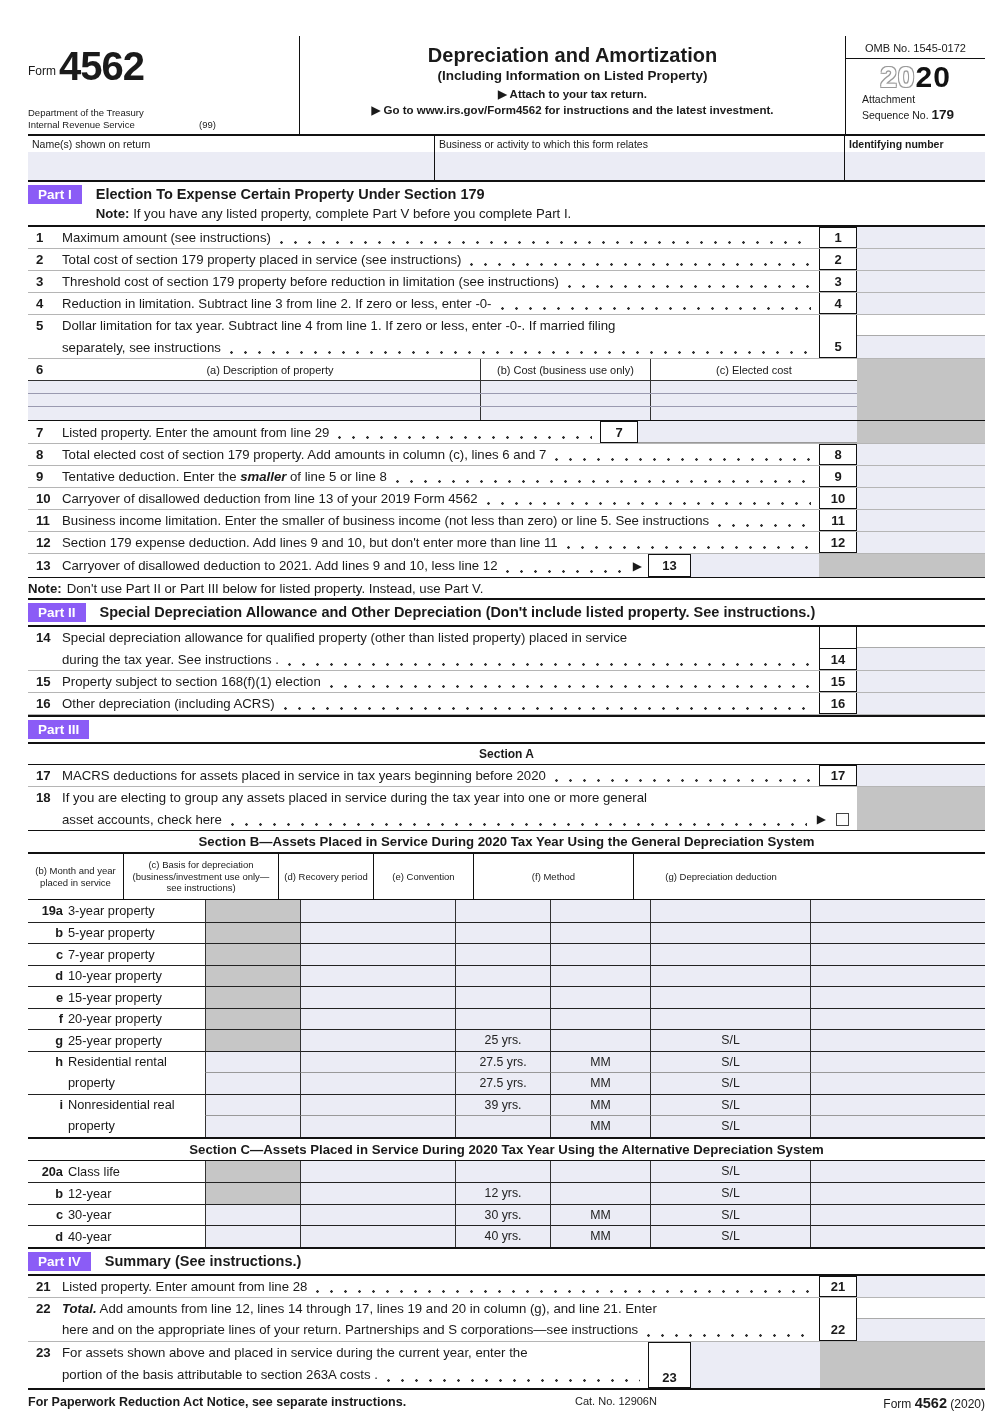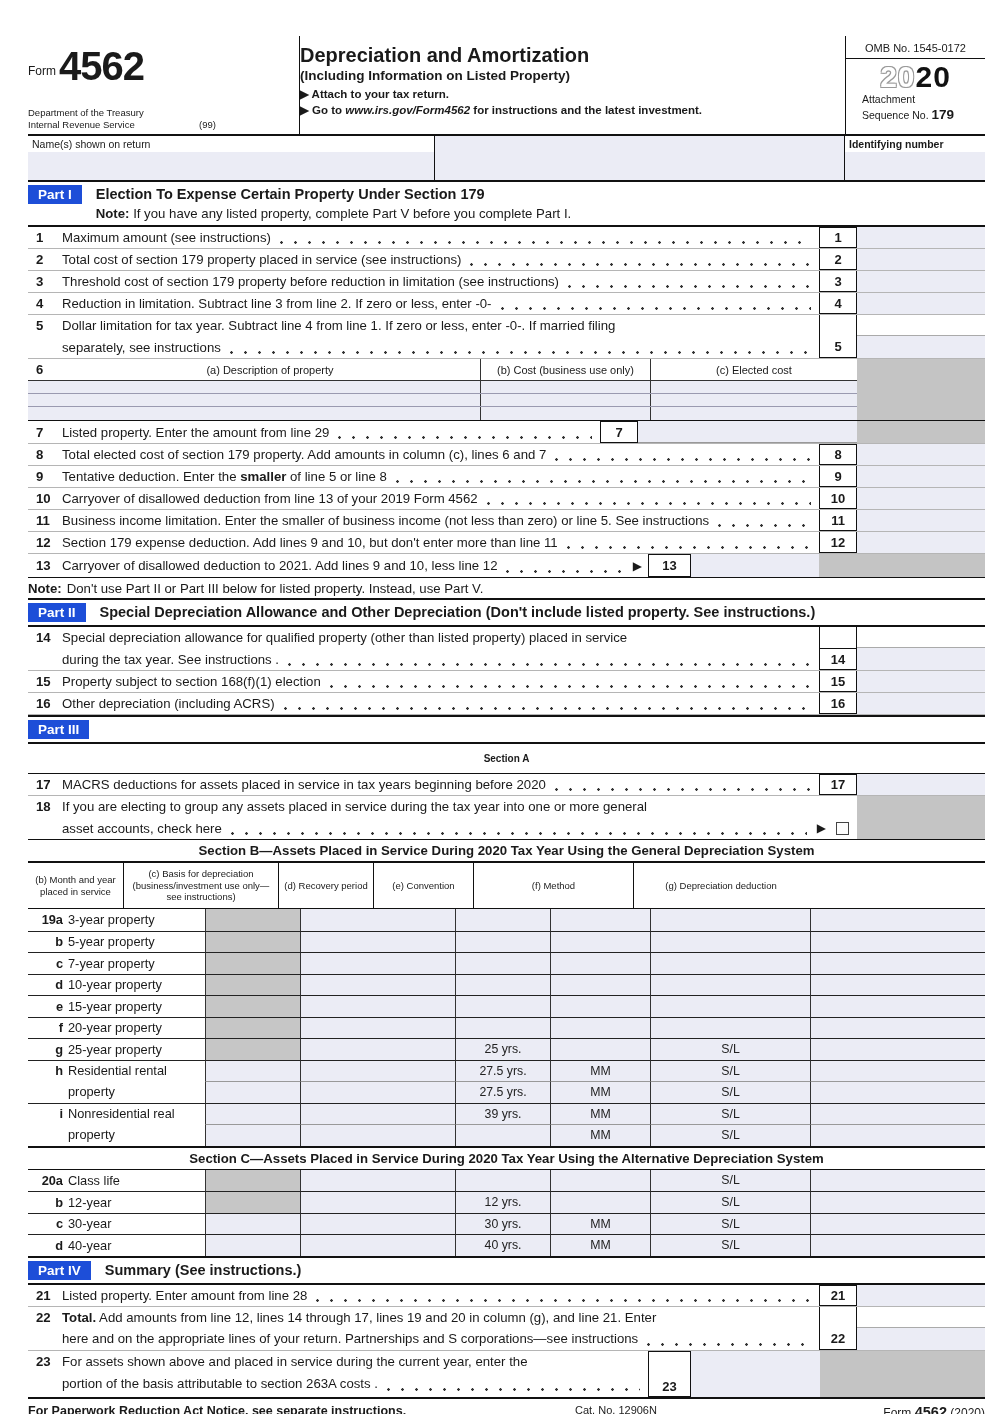--- a/index.html
+++ b/index.html
@@ -9,57 +9,57 @@
   .sheet { width:957px; }
 
   
   .hdr { display:flex; height:100px; border-bottom:2.5px solid #111; }
   .h-left { width:272px; border-right:1.5px solid #111; position:relative; padding-top:12px; }
   .h-form-line { display:flex; align-items:flex-end; }
   .h-form-word { font-size:12px; margin-right:3px; padding-bottom:6px; }
   .h-form-num { font-size:40px; font-weight:bold; letter-spacing:-1px; line-height:0.9; }
   .h-dept { position:absolute; bottom:3px; left:0; font-size:9.5px; line-height:1.25; width:200px; }
   .h-dept2 { display:flex; justify-content:space-between; width:188px; }
-  .h-center { width:545px; text-align:left; padding-top:8px; }
+  .h-center { width:545px; text-align:center; padding-top:8px; }
   .h-title { font-size:20px; font-weight:bold; }
   .h-sub { font-size:13.5px; font-weight:bold; margin-top:1px; }
   .h-attach { font-size:11.5px; font-weight:bold; margin-top:4px; }
   .h-goto { font-size:11.5px; font-weight:bold; margin-top:2px; }
-  .h-goto .it { font-style:italic; }
+  .h-goto .it { }
   .h-right { flex:1; border-left:1.5px solid #111; display:flex; flex-direction:column; }
   .h-omb { font-size:11px; padding:6px 4px 4px; text-align:center; border-bottom:1.2px solid #111; }
   .h-year { text-align:center; font-size:30px; font-weight:bold; line-height:1.05; padding-top:2px; letter-spacing:1px; }
   .yr-o { color:#fff; text-shadow:-1px -1px 0 #9a9a9a, 1px -1px 0 #9a9a9a, -1px 1px 0 #9a9a9a, 1px 1px 0 #9a9a9a; }
   .yr-s { color:#111; }
   .h-seq { font-size:10.5px; line-height:1.3; padding-left:16px; }
   .seqnum { font-size:13.5px; font-weight:bold; }
 
   
   .idrow { display:flex; height:46px; border-bottom:2.5px solid #111; }
   .idcell { border-right:1.5px solid #111; display:flex; flex-direction:column; }
   .idcell:last-child { border-right:none; }
   .idc-name { width:407px; } .idc-biz { width:410px; } .idc-id { flex:1; }
   .idlabel { font-size:10.5px; padding:2px 4px; }
   .idlabel.b { font-weight:bold; }
   .idfield { flex:1; background:#ebecf5; }
 
   
   .pbar { display:flex; align-items:flex-start; padding:3px 0; border-bottom:2.5px solid #111; }
   .pbar.bt25 { border-top:2.5px solid #111; }
-  .badge { background:#1d4ed8; color:#fff; font-weight:bold; font-size:13.5px; padding:2px 10px; margin-right:14px; flex:none; }
+  .badge { background:#8b5cf6; color:#fff; font-weight:bold; font-size:13.5px; padding:2px 10px; margin-right:14px; flex:none; }
   .btxt { font-size:14.5px; font-weight:bold; line-height:1.3; }
   .btxt .nrm { font-weight:bold; }
   .bnote { font-size:13.2px; font-weight:normal; margin-top:1px; }
 
   
   .ln { display:flex; align-items:stretch; height:22px; border-bottom:1px solid #b5b5b5; }
   .ln-text { flex:1; display:flex; align-items:center; font-size:13.2px; min-width:0; }
   .n { width:34px; padding-left:8px; font-weight:bold; flex:none; }
   .lbl { white-space:nowrap; }
-  .lbl b { font-weight:bold; }
+  .lbl b { font-weight:bold;font-style:italic; }
   .leader { flex:1 1 auto; min-width:10px; height:5px; margin:0 8px 3px 8px; align-self:flex-end;
             background-image:radial-gradient(circle at 2.5px 2.5px, #333 1.1px, transparent 1.5px);
             background-size:14px 5px; background-repeat:repeat-x; }
   .ln-box { width:38px; flex:none; border-left:1.8px solid #111; border-right:1.8px solid #111; border-bottom:1.4px solid #111;
             display:flex; align-items:center; justify-content:center; font-weight:bold; font-size:13px; }
   .bt { border-top:1.4px solid #111; }
   .ln-field { width:128px; flex:none; background:#ebecf5; }
   .arrow { font-size:12px; margin:0 6px 0 2px; }
 
   
@@ -95,21 +95,21 @@
 
   
   .ln13 { display:flex; height:23px; }
   .b13 { width:43px; flex:none; border:1.8px solid #111; display:flex; align-items:center; justify-content:center; font-weight:bold; font-size:13px; }
   .f13 { width:128px; flex:none; background:#ebecf5; }
   .g166 { width:166px; flex:none; background:#c4c4c4; }
 
   .noterow { height:21px; display:flex; align-items:center; font-size:13.2px; border-top:1.5px solid #111; }
   .noterow b { margin-right:5px; }
 
-  .seca { height:30px; display:flex; align-items:center; justify-content:center; font-weight:bold; font-size:10px; border-bottom:1.2px solid #111; }
+  .seca { height:21px; display:flex; align-items:center; justify-content:center; font-weight:bold; font-size:12px; border-bottom:1.2px solid #111; }
 
   
   .l18 { display:flex; height:44px; border-bottom:1.8px solid #111; }
   .l18text { flex:1; display:flex; flex-direction:column; min-width:0; }
   .chk { width:13px; height:13px; border:1.5px solid #444; background:#fdfdfd; margin:0 8px 0 4px; flex:none; }
 
   .sectitle { height:21px; display:flex; align-items:center; justify-content:center; font-weight:bold; font-size:13.2px; }
 
   
   .mt { border-top:2px solid #111; border-bottom:2px solid #111; }
@@ -183,20 +183,21 @@
       </div>
     </div>
   </div>
 
   <div class="idrow">
     <div class="idcell idc-name">
       <div class="idlabel">Name(s) shown on return</div>
       <div class="idfield"></div>
     </div>
     <div class="idcell idc-biz">
+      <div class="idlabel">Business or activity to which this form relates</div>
       <div class="idfield"></div>
     </div>
     <div class="idcell idc-id">
       <div class="idlabel b">Identifying number</div>
       <div class="idfield"></div>
     </div>
   </div>
 
   <div class="pbar">
     <span class="badge">Part I</span>

